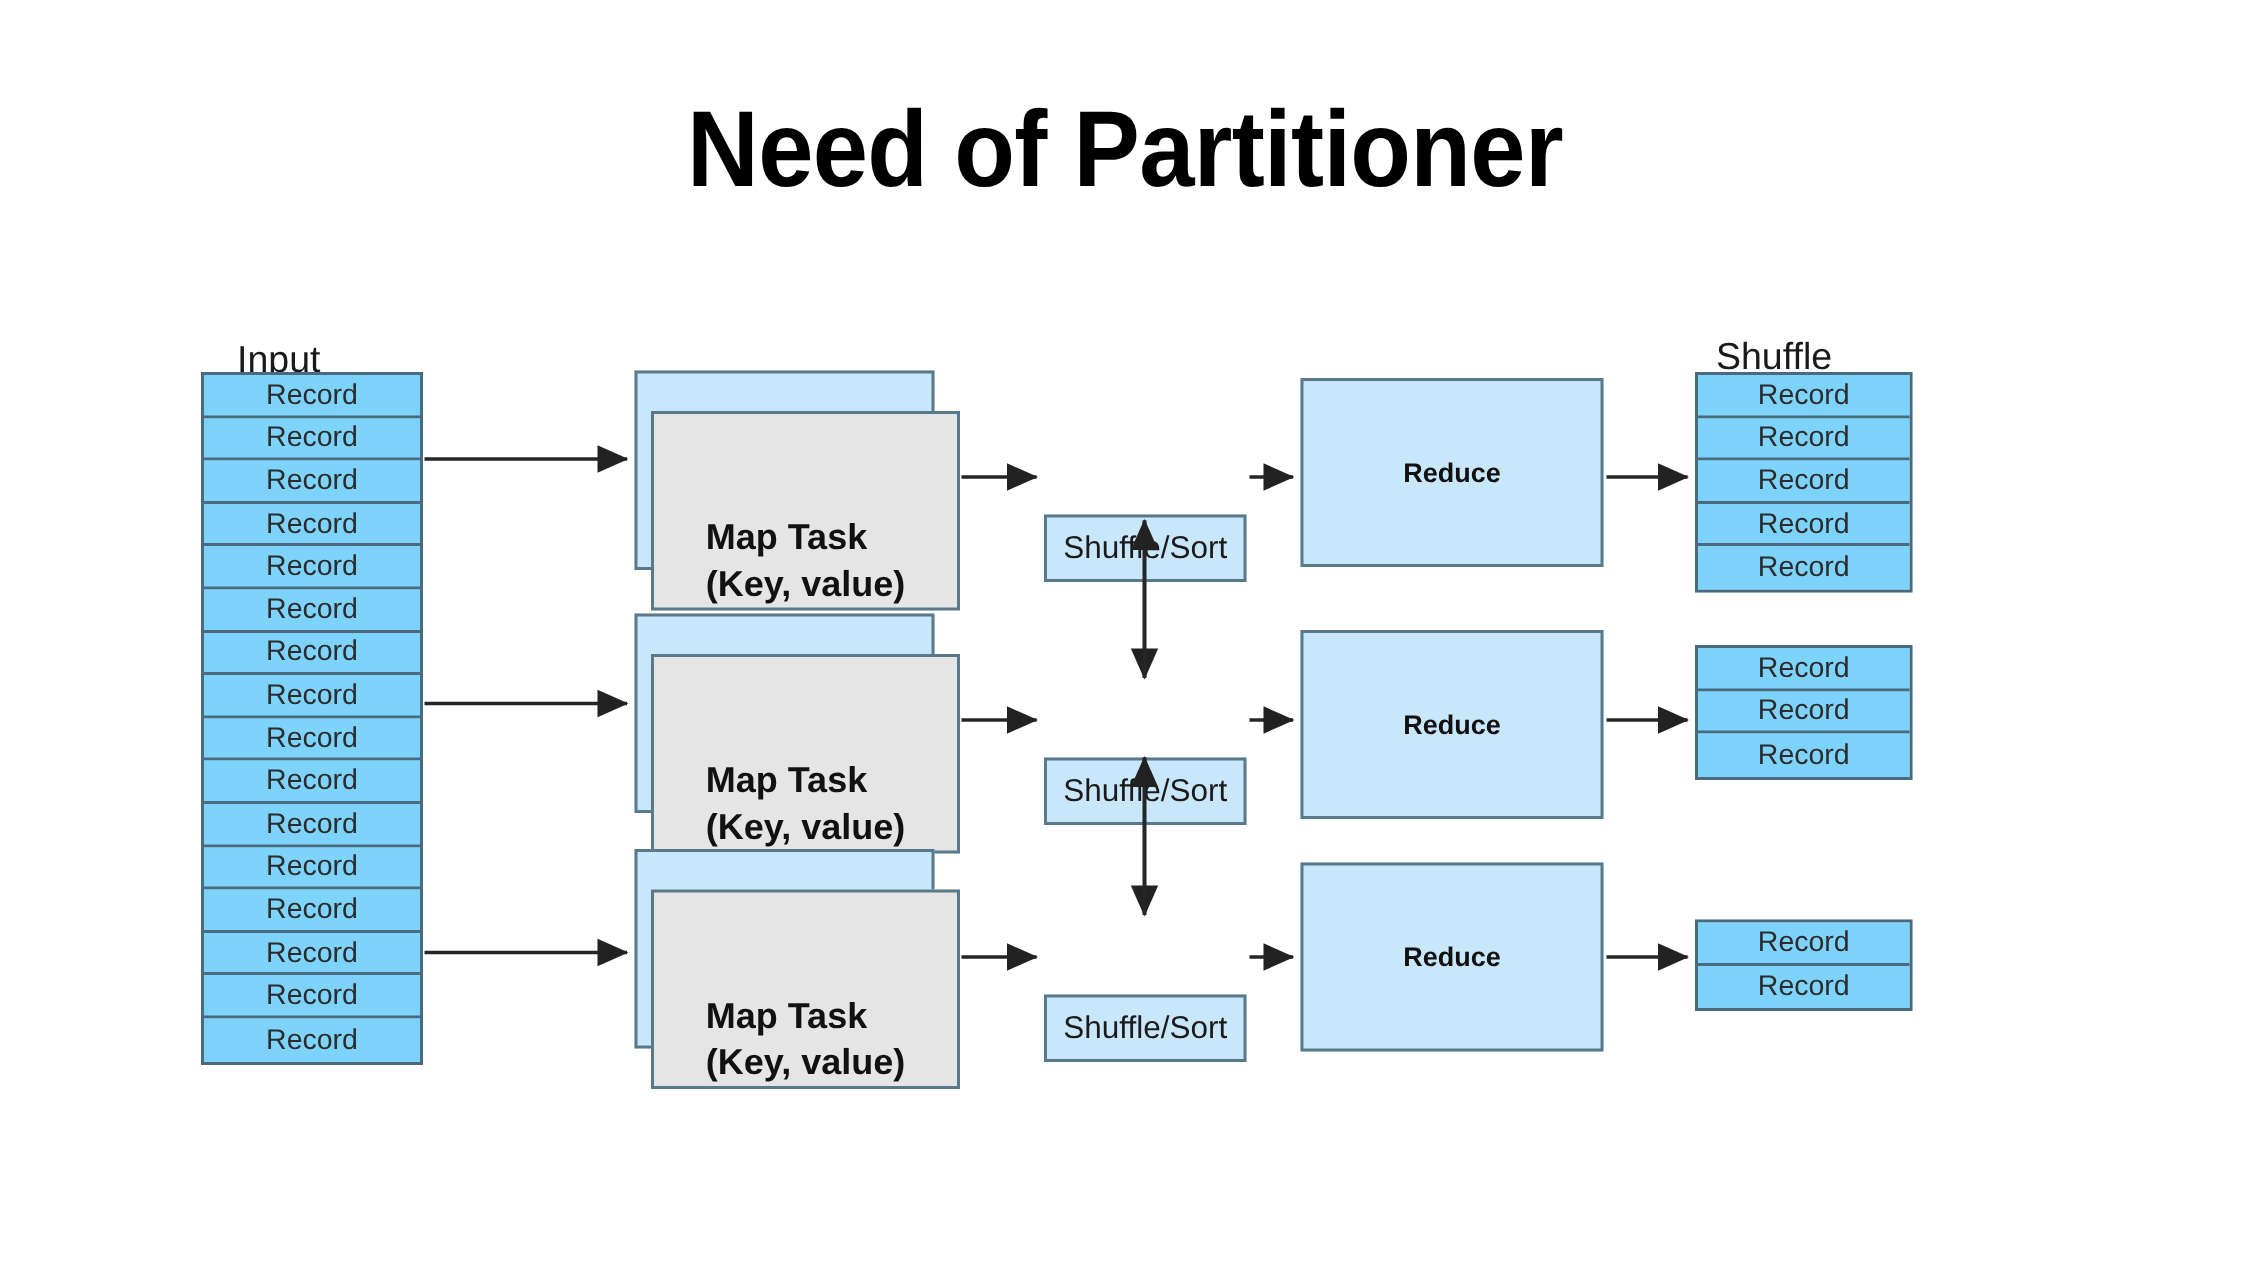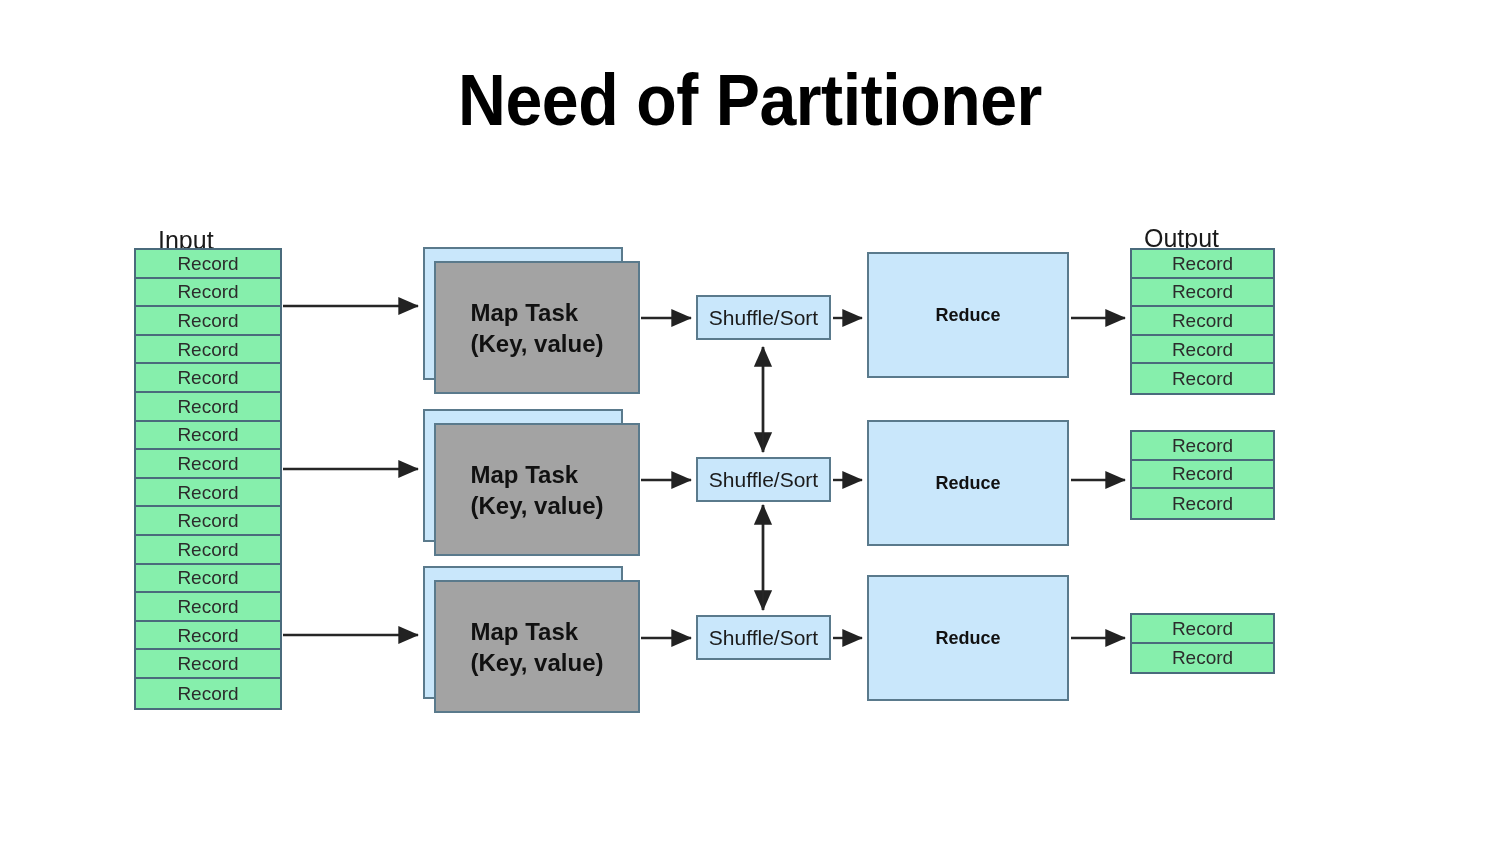--- a/index.html
+++ b/index.html
@@ -61,21 +61,21 @@
     position: absolute;
     border: 2px solid #4a6b7c;
     box-sizing: border-box;
     background: #c8e6f7;
   }
   .record-cell {
     position: relative;
     box-sizing: border-box;
     height: 28.6px;
     border-bottom: 2px solid #4a6b7c;
-    background: #86efac;
+    background: #7dd3fc;
     display: flex;
     align-items: center;
     justify-content: center;
     font-family: "Liberation Sans", sans-serif;
     font-size: 19px;
     line-height: 19px;
     color: #2c2c2c;
     white-space: nowrap;
   }
   .record-cell:last-child { border-bottom: none; }
@@ -102,27 +102,27 @@
   .maptask-back {
     position: absolute;
     left: 0; top: 0;
     width: 200px; height: 133px;
     box-sizing: border-box;
     background: #c9e7fb;
     border: 2px solid #5a7a8c;
   }
   .maptask-front {
     position: absolute;
-    left: 11px; top: 14px;
+    left: 11px; top: 27px;
     width: 206px; height: 133px;
     box-sizing: border-box;
-    background: #a3a3a3;
+    background: #e5e5e5;
     border: 2px solid #5a7a8c;
     display: flex;
-    align-items: center;
+    align-items: flex-end;
     justify-content: center;
   }
   .maptask-text {
     font-family: "Liberation Sans", sans-serif;
     font-weight: bold;
     font-size: 24px;
     line-height: 31px;
     color: #111111;
     white-space: nowrap;
   }
@@ -133,20 +133,21 @@
   
   .shuffle {
     width: 135px;
     height: 45px;
     font-family: "Liberation Sans", sans-serif;
     font-weight: normal;
     font-size: 21px;
     line-height: 21px;
     color: #1b1b1b;
     white-space: nowrap;
+    margin-top: 48px;
   }
   #shuffle-1 { left: 696px; top: 295px; }
   #shuffle-2 { left: 696px; top: 457px; }
   #shuffle-3 { left: 696px; top: 615px; }
 
   
   .reduce {
     width: 202px;
     height: 126px;
     font-family: "Liberation Sans", sans-serif;
@@ -170,21 +171,21 @@
   }
 </style>
 </head>
 <body>
 
 <div id="slide">
 
   <div class="title">Need of Partitioner</div>
 
   <div class="col-label input">Input</div>
-  <div class="col-label output">Output</div>
+  <div class="col-label output">Shuffle</div>
 
   <div class="record-stack" id="input-stack">
       <div class="record-cell">Record</div>
       <div class="record-cell">Record</div>
       <div class="record-cell">Record</div>
       <div class="record-cell">Record</div>
       <div class="record-cell">Record</div>
       <div class="record-cell">Record</div>
       <div class="record-cell">Record</div>
       <div class="record-cell">Record</div>

